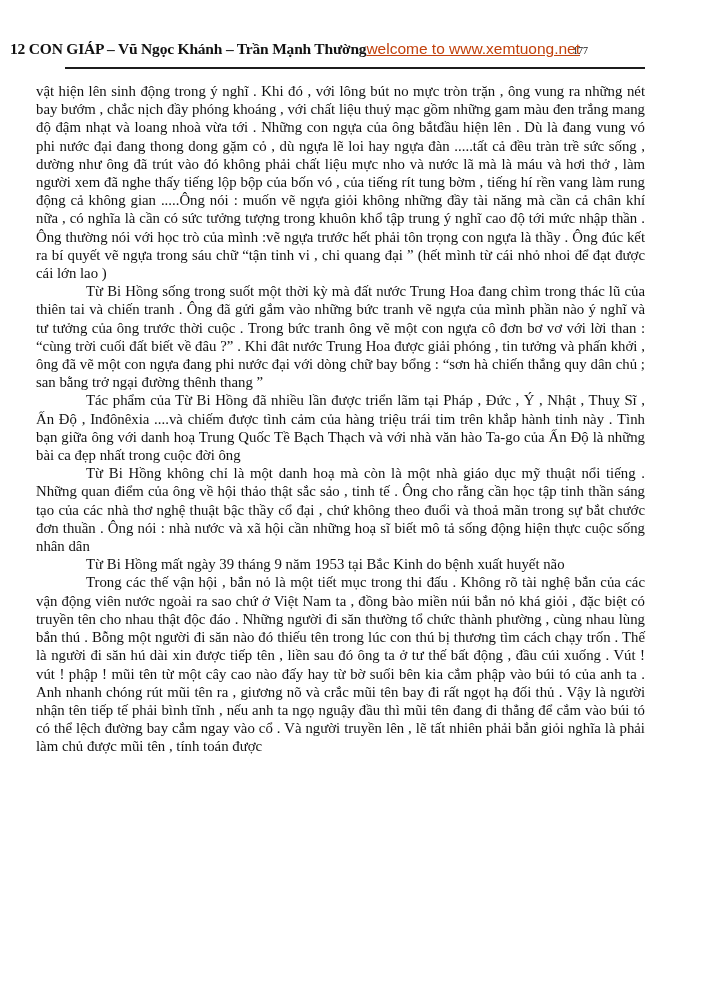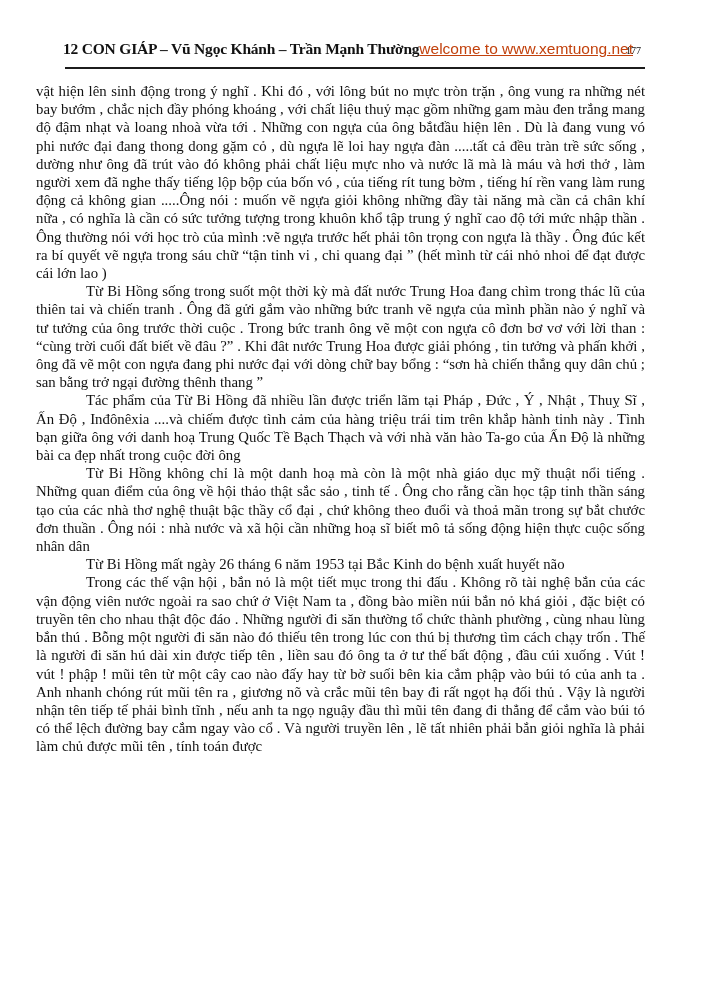--- a/index.html
+++ b/index.html
@@ -9,21 +9,21 @@
     width: 702px;
     height: 994px;
     background: #ffffff;
     color: #111111;
     font-family: "Liberation Serif", "DejaVu Serif", serif;
     overflow: hidden;
   }
   .page-header {
     display: flex;
     align-items: baseline;
-    justify-content: center;
+    justify-content: flex-start;
     padding: 40px 8px 0 10px;
     white-space: nowrap;
   }
   .book-title {
     font-weight: bold;
     font-size: 15.5px;
     letter-spacing: -0.2px;
   }
   .header-right {
     display: flex;
@@ -81,20 +81,20 @@
   <main class="body-text">
 
     <p>vật hiện lên sinh động trong ý nghĩ . Khi đó , với lông bút no mực tròn trặn , ông vung ra những nét bay bướm , chắc nịch đầy phóng khoáng , với chất liệu thuỷ mạc gồm những gam màu đen trắng mang độ đậm nhạt và loang nhoà vừa tới . Những con ngựa của ông bắtđầu hiện lên . Dù là đang vung vó phi nước đại đang thong dong gặm cỏ , dù ngựa lẽ loi hay ngựa đàn .....tất cả đều tràn trề sức sống , dường như ông đã trút vào đó không phải chất liệu mực nho và nước lã mà là máu và hơi thở , làm người xem đã nghe thấy tiếng lộp bộp của bốn vó , của tiếng rít tung bờm , tiếng hí rền vang làm rung động cả không gian .....Ông nói : muốn vẽ ngựa giỏi không những đầy tài năng mà cần cả chân khí nữa , có nghĩa là cần có sức tưởng tượng trong khuôn khổ tập trung ý nghĩ cao độ tới mức nhập thần . Ông thường nói với học trò của mình :vẽ ngựa trước hết phải tôn trọng con ngựa là thầy . Ông đúc kết ra bí quyết vẽ ngựa trong sáu chữ “tận tinh vi , chi quang đại ” (hết mình từ cái nhỏ nhoi để đạt được cái lớn lao )</p>
 
     <p class="indent">Từ Bi Hồng sống trong suốt một thời kỳ mà đất nước Trung Hoa đang chìm trong thác lũ của thiên tai và chiến tranh . Ông đã gửi gắm vào những bức tranh vẽ ngựa của mình phần nào ý nghĩ và tư tưởng của ông trước thời cuộc . Trong bức tranh ông vẽ một con ngựa cô đơn bơ vơ với lời than : “cùng trời cuối đất biết về đâu ?” . Khi đât nước Trung Hoa được giải phóng , tin tưởng và phấn khởi , ông đã vẽ một con ngựa đang phi nước đại với dòng chữ bay bổng : “sơn hà chiến thắng quy dân chủ ; san bằng trở ngại đường thênh thang ”</p>
 
     <p class="indent">Tác phẩm của Từ Bi Hồng đã nhiều lần được triển lãm tại Pháp , Đức , Ý , Nhật , Thuỵ Sĩ , Ấn Độ , Inđônêxia ....và chiếm được tình cảm của hàng triệu trái tim trên khắp hành tinh này . Tình bạn giữa ông với danh hoạ Trung Quốc Tề Bạch Thạch và với nhà văn hào Ta-go của Ấn Độ là những bài ca đẹp nhất trong cuộc đời ông</p>
 
     <p class="indent">Từ Bi Hồng không chỉ là một danh hoạ mà còn là một nhà giáo dục mỹ thuật nổi tiếng . Những quan điểm của ông về hội thảo thật sắc sảo , tinh tế . Ông cho rằng cần học tập tinh thần sáng tạo của các nhà thơ nghệ thuật bậc thầy cổ đại , chứ không theo đuổi và thoả mãn trong sự bắt chước đơn thuần . Ông nói : nhà nước và xã hội cần những hoạ sĩ biết mô tả sống động hiện thực cuộc sống nhân dân</p>
 
-    <p class="indent">Từ Bi Hồng mất ngày 26 tháng 6 năm 1953 tại Bắc Kinh do bệnh xuất huyết não</p>
+    <p class="indent">Từ Bi Hồng mất ngày 39 tháng 9 năm 1953 tại Bắc Kinh do bệnh xuất huyết não</p>
 
 
     <p class="indent">Trong các thế vận hội , bắn nỏ là một tiết mục trong thi đấu . Không rõ tài nghệ bắn của các vận động viên nước ngoài ra sao chứ ở Việt Nam ta , đồng bào miền núi bắn nỏ khá giỏi , đặc biệt có truyền tên cho nhau thật độc đáo . Những người đi săn thường tổ chức thành phường , cùng nhau lùng bắn thú . Bỗng một người đi săn nào đó thiếu tên trong lúc con thú bị thương tìm cách chạy trốn . Thế là người đi săn hú dài xin được tiếp tên , liền sau đó ông ta ở tư thế bất động , đầu cúi xuống . Vút ! vút ! phập ! mũi tên từ một cây cao nào đấy hay từ bờ suối bên kia cắm phập vào búi tó của anh ta . Anh nhanh chóng rút mũi tên ra , giương nõ và crắc mũi tên bay đi rất ngọt hạ đối thủ . Vậy là người nhận tên tiếp tế phải bình tĩnh , nếu anh ta ngọ nguậy đầu thì mũi tên đang đi thẳng để cắm vào búi tó có thể lệch đường bay cắm ngay vào cổ . Và người truyền lên , lẽ tất nhiên phải bắn giỏi nghĩa là phải làm chủ được mũi tên , tính toán được</p>
 
   </main>
 
 </div>
 
 </body></html>

